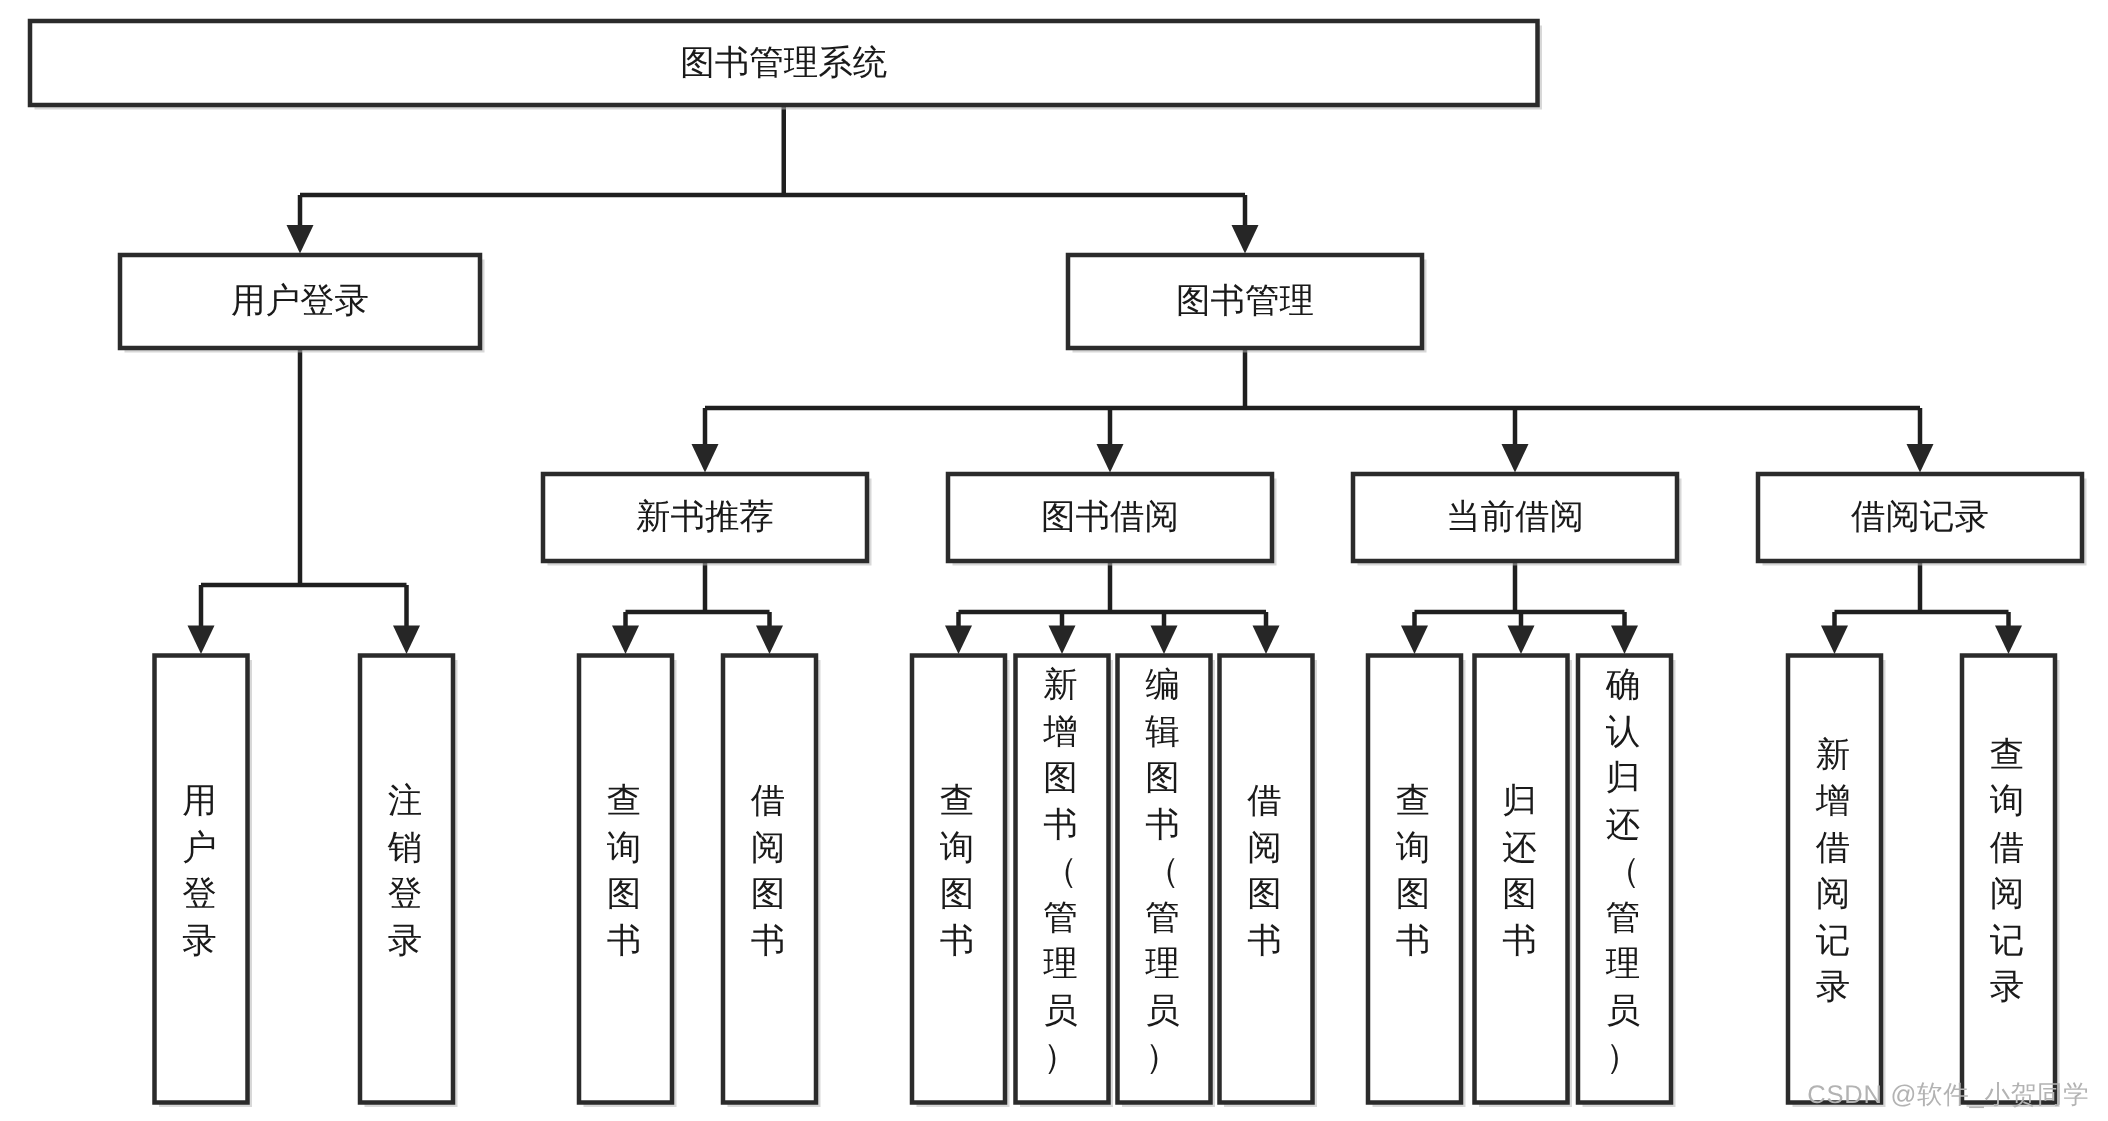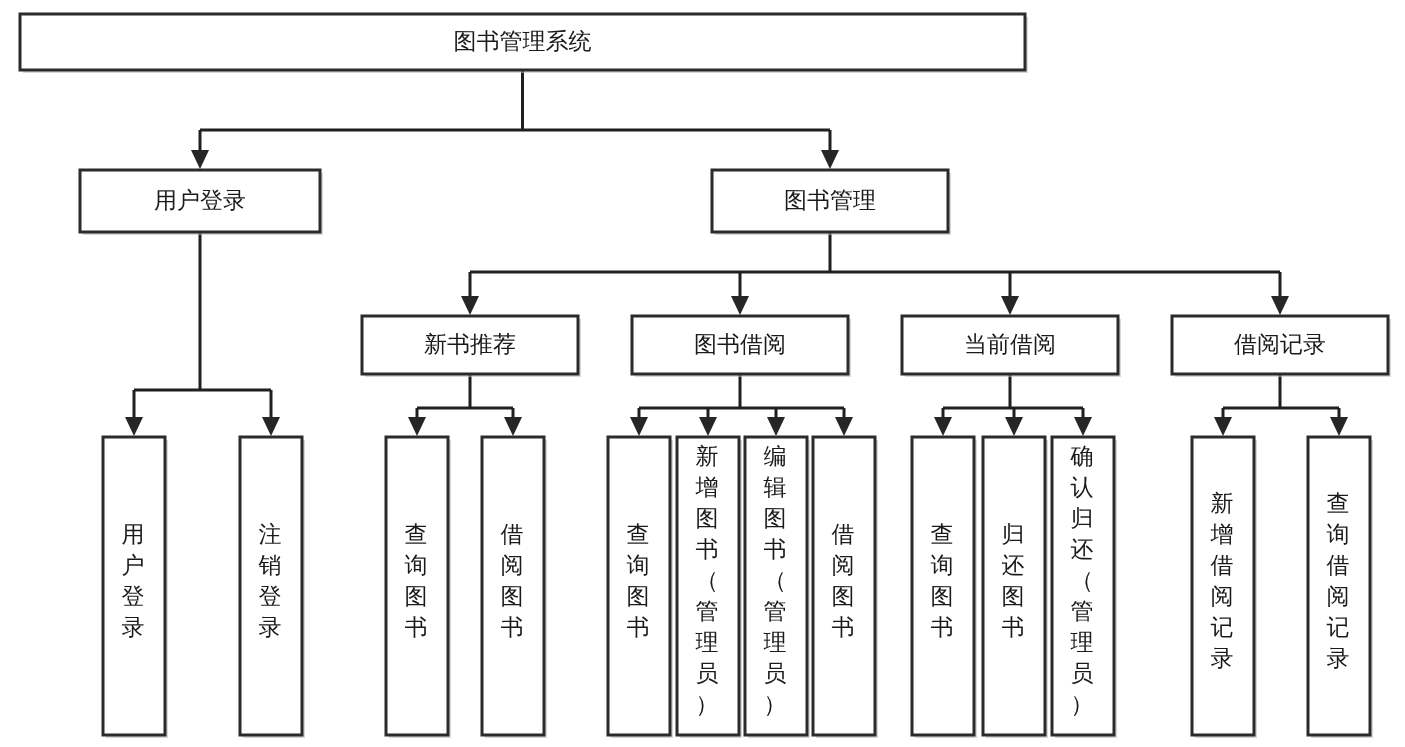--- a/index.html
+++ b/index.html
@@ -230,13 +230,14 @@
           <rect x="1192" y="437" width="62" height="298" class="node-box"></rect>
           <text x="1223" class="node-label-vertical"><tspan x="1223" y="510.5" text-anchor="middle">新</tspan><tspan x="1223" y="541.5" text-anchor="middle">增</tspan><tspan x="1223" y="572.5" text-anchor="middle">借</tspan><tspan x="1223" y="603.5" text-anchor="middle">阅</tspan><tspan x="1223" y="634.5" text-anchor="middle">记</tspan><tspan x="1223" y="665.5" text-anchor="middle">录</tspan></text>
         </g>
         <g>
           <rect x="1311" y="440" width="62" height="298" class="node-shadow"></rect>
           <rect x="1308" y="437" width="62" height="298" class="node-box"></rect>
           <text x="1339" class="node-label-vertical"><tspan x="1339" y="510.5" text-anchor="middle">查</tspan><tspan x="1339" y="541.5" text-anchor="middle">询</tspan><tspan x="1339" y="572.5" text-anchor="middle">借</tspan><tspan x="1339" y="603.5" text-anchor="middle">阅</tspan><tspan x="1339" y="634.5" text-anchor="middle">记</tspan><tspan x="1339" y="665.5" text-anchor="middle">录</tspan></text>
         </g>
       </g>
   </svg>
+  <div class="watermark">CSDN @软件_小贺同学</div>
 </div>
 
 </body></html>

